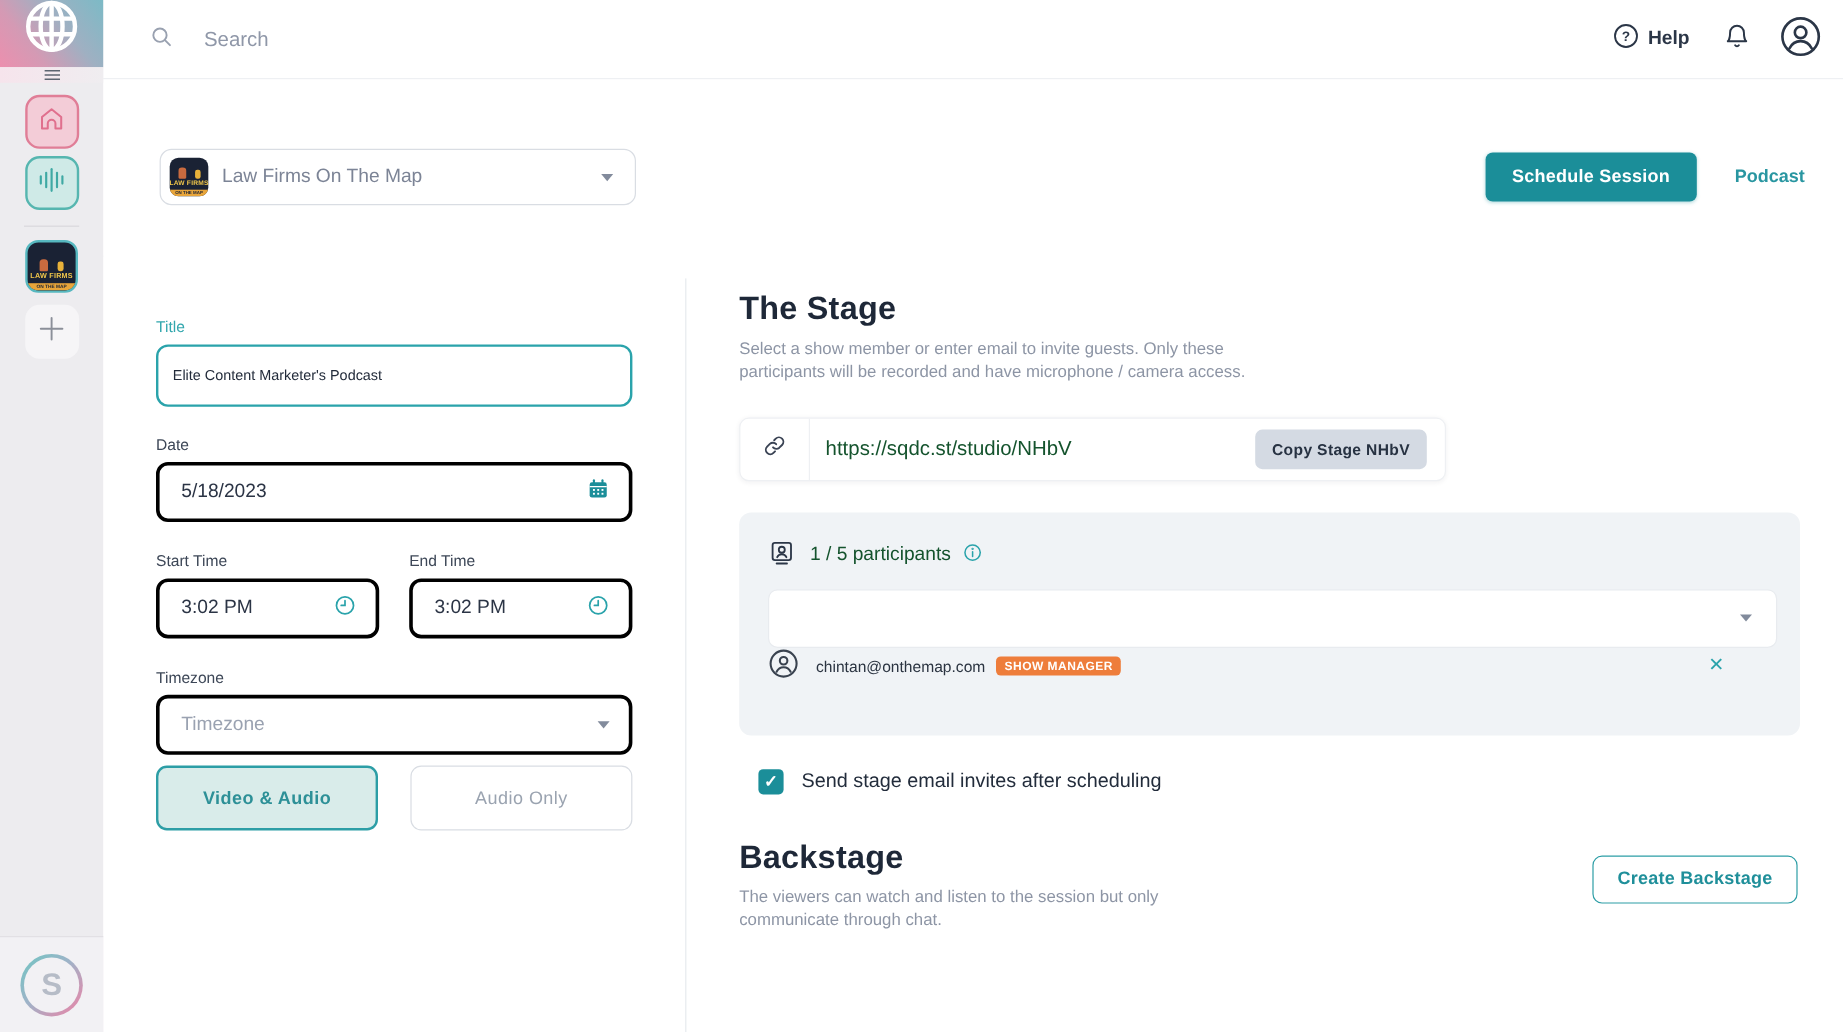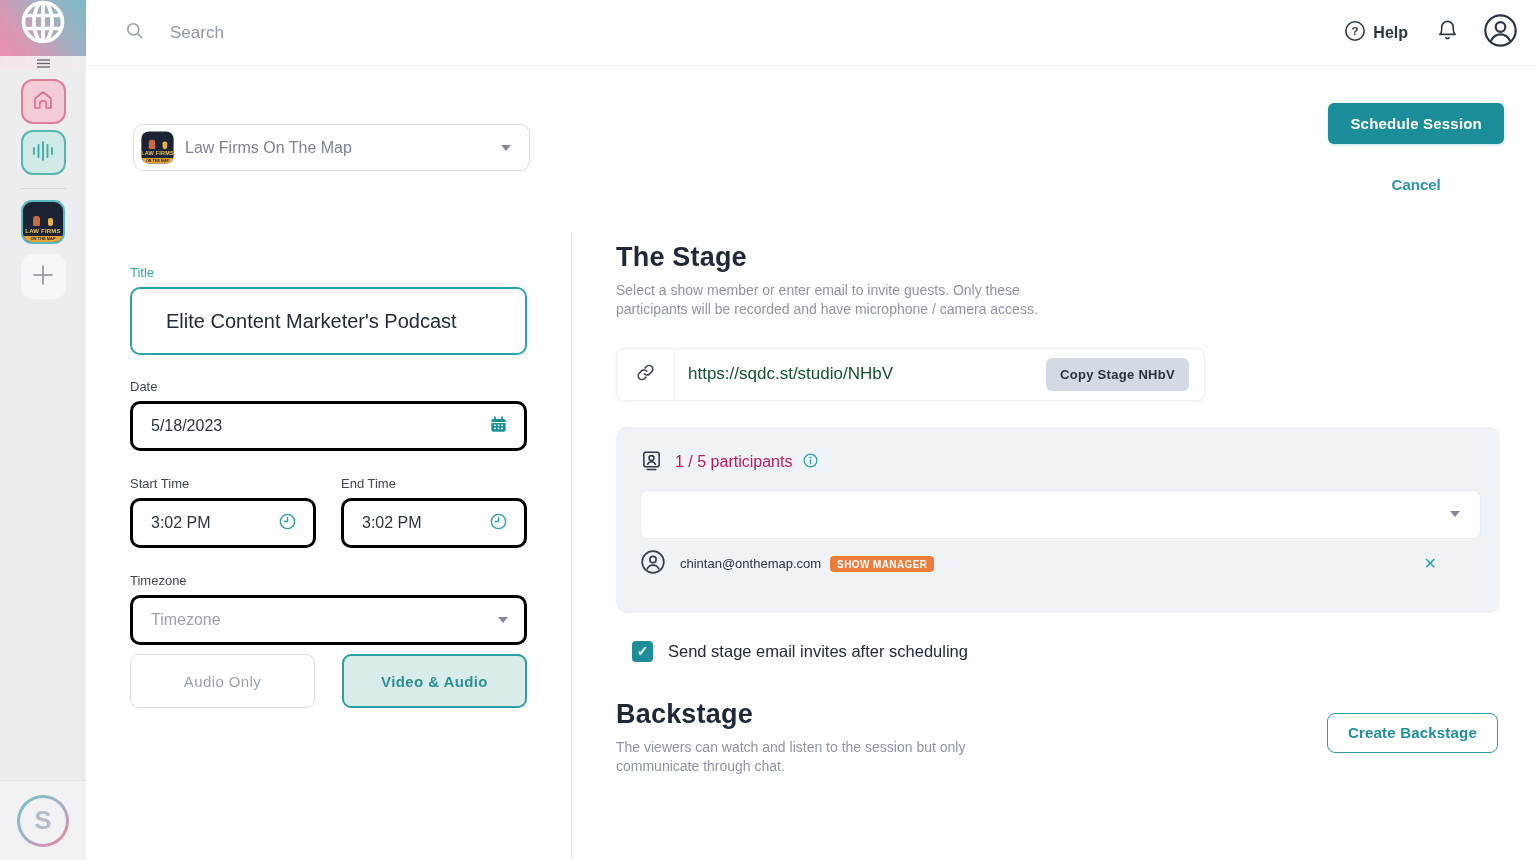--- a/index.html
+++ b/index.html
@@ -36,33 +36,33 @@
   .help-label { font-size:16px; font-weight:bold; color:#2b3647; }
   .bell-wrap { cursor:pointer; margin-right:24px; display:flex; }
   .avatar-wrap { cursor:pointer; display:flex; }
 
   
   .header-row { position:absolute; left:86px; top:82px; width:1450px; height:132px; background:#fff; border-bottom:1px solid #e9ecef; display:flex; align-items:center; padding:0 32px 0 47px; }
   .show-select { width:397px; height:47px; border:1px solid #d9dde3; border-radius:10px; background:#fff; display:flex; align-items:center; padding:0 18px 0 6px; cursor:pointer; }
   .show-select .mini-avatar { width:35px; height:35px; border-radius:8px; border:none; margin:0; transform:scale(.92); }
   .show-select .name { flex:1; margin-left:10px; font-size:16px; color:#7c8496; }
   .caret { width:0; height:0; border-left:5px solid transparent; border-right:5px solid transparent; border-top:6px solid #828b9c; }
-  .header-actions { margin-left:auto; display:flex; align-items:center; gap:32px;flex-direction:column; }
+  .header-actions { margin-left:auto; display:flex; align-items:center; gap:32px; }
   .btn-primary { background:#1b8e99; color:#fff; border:none; border-radius:6px; padding:0 22px; height:41px; font-size:15px; font-weight:bold; letter-spacing:.2px; cursor:pointer; font-family:"Liberation Sans", sans-serif; box-shadow:0 1px 3px rgba(27,142,153,.3); }
   .link-teal { color:#2996a1; font-size:15px; font-weight:bold; cursor:pointer; }
 
   
   .content { position:absolute; left:86px; top:198px; width:1450px; height:662px; background:#fff; }
   .v-divider { position:absolute; left:485px; top:34px; bottom:0; width:1px; background:#e7eaee; }
 
   
   .left-col { position:absolute; left:44px; top:67px; width:397px; }
   .f-label { font-size:13px; color:#3d4757; margin-bottom:7px; }
   .f-label.teal { color:#33a7ae; }
-  .txt-input { width:100%; height:68px; border:2px solid #2aa3ab; border-radius:10px; font-size:20px; color:#222b3a; padding:0 34px; outline:none; font-family:"Liberation Sans", sans-serif; }
+  .txt-input { width:100%; height:52px; border:2px solid #2aa3ab; border-radius:10px; font-size:12px; color:#222b3a; padding:0 12px; outline:none; font-family:"Liberation Sans", sans-serif; }
   .box-field { width:100%; height:50px; border:3px solid #000000; border-radius:10px; display:flex; align-items:center; padding:0 16px 0 18px; font-size:16px; color:#2b3445; background:#fff; cursor:pointer; }
   .box-field .grow { flex:1; }
   .placeholder { color:#9aa2b1; }
   .row-2 { display:flex; gap:25px; }
   .row-2 > div { width:186px; }
   .mt24 { margin-top:24px; } .mt25 { margin-top:25px; }
   .fmt-row { display:flex; gap:27px; margin-top:9px; }
   .fmt-btn { width:185px; height:54px; border-radius:9px; display:flex; align-items:center; justify-content:center; font-size:15px; font-weight:bold; letter-spacing:.4px; cursor:pointer; }
   .fmt-btn.selected { background:#d9ecea; border:2px solid #2d9ea6; color:#2d9097; }
   .fmt-btn.unselected { background:#fff; border:1px solid #d9dde3; color:#9aa3b0; font-weight:normal; }
@@ -71,23 +71,23 @@
   .right-col { position:absolute; left:530px; top:44px; width:884px; }
   .h1 { font-size:27px; font-weight:bold; color:#1e2838; letter-spacing:.2px; }
   .section-desc { margin-top:8px; font-size:14px; line-height:1.35; color:#8d95a5; max-width:430px; }
   .stage-card { margin-top:29px; width:589px; height:53px; background:#fff; border:1px solid #eef0f3; border-radius:8px; box-shadow:0 1px 4px rgba(30,40,56,.06); display:flex; align-items:center; }
   .stage-card .icon-cell { width:58px; height:100%; border-right:1px solid #eef0f3; display:flex; align-items:center; justify-content:center; }
   .stage-card .url { flex:1; padding-left:13px; font-size:17px; color:#14532d; }
   .copy-btn { margin-right:15px; background:#d4dae3; border:none; border-radius:6px; height:33px; padding:0 14px; font-size:13px; font-weight:bold; color:#273242; letter-spacing:.3px; cursor:pointer; font-family:"Liberation Sans", sans-serif; }
 
   .participants-panel { margin-top:26px; width:884px; height:186px; background:#f0f3f6; border-radius:10px; padding:22px 21px 0 24px; }
   .pp-header { display:flex; align-items:center; gap:10px; }
-  .pp-count { font-size:16px; color:#be185d; margin-left:2px; }
+  .pp-count { font-size:16px; color:#14532d; margin-left:2px; }
   .pp-select { margin-top:14px; width:841px; height:49px; background:#fff; border:1px solid #e8ebef; border-radius:8px; display:flex; align-items:center; justify-content:flex-end; padding-right:20px; cursor:text; }
-  .pp-row { margin-top:10px; display:flex; align-items:center; }
+  .pp-row { margin-top:0; display:flex; align-items:center; }
   .pp-email { margin-left:14px; font-size:13px; color:#2b3441; }
   .pp-badge { margin-left:9px; background:#ee7d3b; color:#fff; font-size:10px; font-weight:bold; letter-spacing:.4px; border-radius:4px; padding:3px 7px 2px 7px; }
   .pp-close { margin-left:auto; margin-right:42px; color:#2aa3ab; font-size:16px; cursor:pointer; line-height:1; }
 
   .check-row { margin-top:28px; display:flex; align-items:center; margin-left:16px; }
   .checkbox { width:21px; height:21px; background:#1b8e99; border-radius:4px; display:flex; align-items:center; justify-content:center; color:#fff; font-size:14px; font-weight:bold; cursor:pointer; }
   .check-label { margin-left:15px; font-size:16.5px; color:#222c3b; }
 
   .backstage { margin-top:37px; position:relative; }
   .btn-outline { position:absolute; right:2px; top:14px; background:#fff; border:1px solid #2d9ea6; border-radius:8px; height:40px; padding:0 20px; font-size:15px; font-weight:bold; color:#1f8f9a; letter-spacing:.2px; cursor:pointer; font-family:"Liberation Sans", sans-serif; }
@@ -208,21 +208,21 @@
           <span class="fig2"></span>
         </div>
       <div class="t1">LAW FIRMS</div>
       <div class="t2">ON THE MAP</div>
     </div>
     <span class="name">Law Firms On The Map</span>
     <span class="caret"></span>
   </div>
   <div class="header-actions">
     <button class="btn-primary">Schedule Session</button>
-    <span class="link-teal">Cancel</span>
+    <span class="link-teal">Podcast</span>
   </div>
 </div>
 
 <div class="content">
   <div class="v-divider"></div>
 
   <div class="left-col">
     <div class="f-label teal">Title</div>
     <input class="txt-input" value="Elite Content Marketer's Podcast" style="">
 
@@ -274,22 +274,22 @@
       </div>
     </div>
 
     <div class="f-label mt25">Timezone</div>
     <div class="box-field">
       <span class="grow placeholder">Timezone</span>
       <span class="caret"></span>
     </div>
 
     <div class="fmt-row">
+      <div class="fmt-btn selected">Video &amp; Audio</div>
       <div class="fmt-btn unselected">Audio Only</div>
-      <div class="fmt-btn selected">Video &amp; Audio</div>
     </div>
   </div>
 
   <div class="right-col">
     <div class="h1">The Stage</div>
     <div class="section-desc">Select a show member or enter email to invite guests. Only these participants will be recorded and have microphone / camera access.</div>
 
     <div class="stage-card">
       <div class="icon-cell">
         <span>

